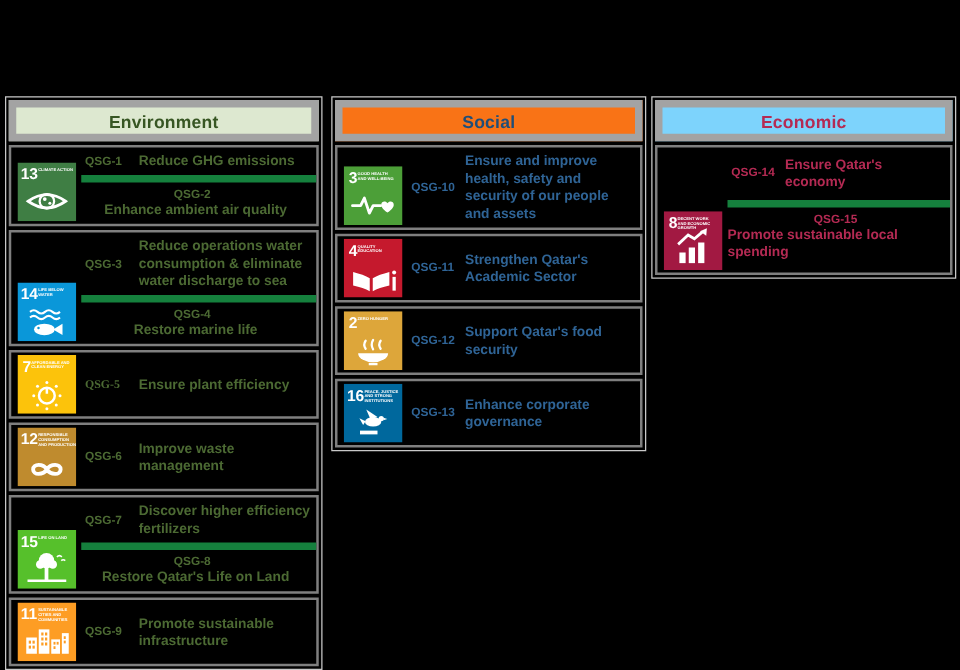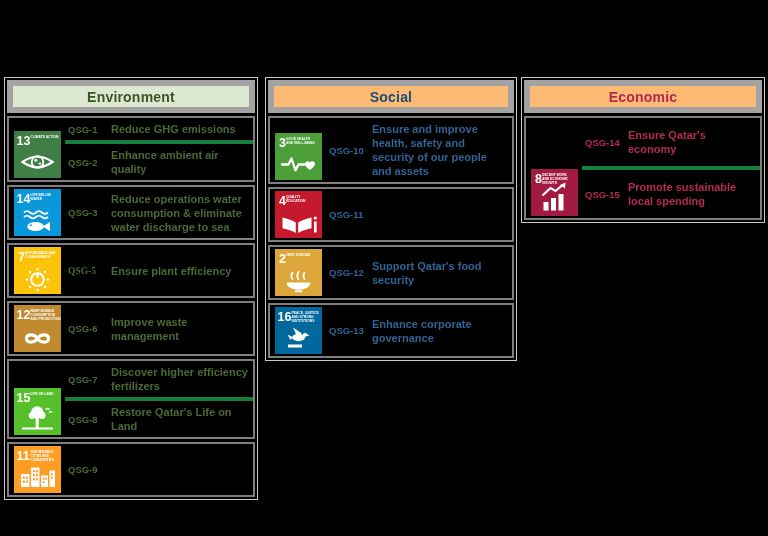--- a/index.html
+++ b/index.html
@@ -32,21 +32,21 @@
     background:#000;
   }
   #panel-economic .section{min-height:100px;}
   .icon-cell{
     width:56px;flex:none;
     display:flex;align-items:flex-end;justify-content:center;
     padding:2px 0;
   }
   .rows{flex:1;display:flex;flex-direction:column;min-width:0;}
   .row{flex:1 1 auto;display:flex;align-items:center;padding:4px 0;}
-  .row + .row{border-top:4px solid #15803d;}
+  .row + .row{border-top:6px solid #15803d;flex-direction:column;}
   .code{
     width:46px;flex:none;
     font-size:9.5px;font-weight:bold;
     padding-left:3px;box-sizing:border-box;
   }
   .desc{
     flex:1;
     font-size:11px;line-height:14px;font-weight:bold;
     padding-right:5px;
   }
@@ -97,20 +97,24 @@
               <polygon points="28.5,37.5 36,33 36,42" fill="#fff"></polygon>
               <circle cx="16.8" cy="36.3" r="1" fill="#0A97D9"></circle>
   </svg>
       </div>
     <div class="rows">
   <div class="row">
     <span class="code" style="color: rgb(76, 106, 51);">QSG-3</span>
     <span class="desc" style="color: rgb(76, 106, 51);">Reduce operations water consumption &amp; eliminate water discharge to sea</span>
   </div>
 
+  <div class="row">
+    <span class="code" style="color: rgb(76, 106, 51);">QSG-4</span>
+    <span class="desc" style="color: rgb(76, 106, 51);">Restore marine life</span>
+  </div>
 </div>
   </div>
 
   <div class="section">
     <div class="icon-cell">
         <svg class="sdg-icon" width="47" height="47" viewBox="0 0 47 47" xmlns="http://www.w3.org/2000/svg">
     <rect width="47" height="47" fill="#FCC30B"></rect>
     <text x="4" y="13.5" fill="#fff" font-size="12.5" font-weight="bold" font-family="Liberation Sans, sans-serif">7</text>
     <text fill="#fff" font-size="3.3" font-weight="bold" font-family="Liberation Sans, sans-serif"><tspan x="11" y="7">AFFORDABLE AND</tspan><tspan x="11" y="10.8">CLEAN ENERGY</tspan></text>
     <circle cx="23.5" cy="32.5" r="6.3" fill="none" stroke="#fff" stroke-width="2"></circle>
@@ -200,26 +204,27 @@
               <rect x="28.8" y="31.5" width="1.6" height="2.2" fill="#FD9D24"></rect>
           <rect x="31.3" y="31.5" width="1.6" height="2.2" fill="#FD9D24"></rect>
               <rect x="28.8" y="35" width="1.6" height="2.2" fill="#FD9D24"></rect>
               <rect x="37" y="27" width="1.6" height="2.2" fill="#FD9D24"></rect>
           <rect x="37" y="30.5" width="1.6" height="2.2" fill="#FD9D24"></rect>
   </svg>
       </div>
     <div class="rows">
   <div class="row">
     <span class="code" style="color: rgb(76, 106, 51);">QSG-9</span>
+    <span class="desc" style="color: rgb(76, 106, 51);">Promote sustainable infrastructure</span>
   </div>
 </div>
   </div>
 </div>
 <div class="panel" id="panel-social">
-  <div class="col-header" style="background: #fdba74; color: rgb(31, 78, 121);">
+  <div class="col-header" style="background: #f97316; color: rgb(31, 78, 121);">
     <span>Social</span>
   </div>
 
   <div class="section">
     <div class="icon-cell">
         <svg class="sdg-icon" width="47" height="47" viewBox="0 0 47 47" xmlns="http://www.w3.org/2000/svg">
     <rect width="47" height="47" fill="#4C9F38"></rect>
     <text x="4" y="13.5" fill="#fff" font-size="12.5" font-weight="bold" font-family="Liberation Sans, sans-serif">3</text>
     <text fill="#fff" font-size="3.3" font-weight="bold" font-family="Liberation Sans, sans-serif"><tspan x="11" y="7">GOOD HEALTH</tspan><tspan x="11" y="10.8">AND WELL-BEING</tspan></text>
     <polyline points="7,31.5 13.5,31.5 16.5,25.5 20.5,37.5 23.5,31.5 29.5,31.5" fill="none" stroke="#fff" stroke-width="2.3" stroke-linecap="round" stroke-linejoin="round"></polyline>
@@ -242,20 +247,21 @@
     <text fill="#fff" font-size="3.3" font-weight="bold" font-family="Liberation Sans, sans-serif"><tspan x="11" y="7">QUALITY</tspan><tspan x="11" y="10.8">EDUCATION</tspan></text>
     <path d="M7.5 26.5 C13 28 17.5 29.3 20.8 31.5 L20.8 42 C17.5 39.8 13 38.6 7.5 37.3 Z" fill="#fff"></path>
               <path d="M36.5 26.5 C31 28 26.5 29.3 23.2 31.5 L23.2 42 C26.5 39.8 31 38.6 36.5 37.3 Z" fill="#fff"></path>
               <rect x="39" y="30.5" width="2.6" height="11" fill="#fff"></rect>
               <circle cx="40.3" cy="27" r="1.6" fill="#fff"></circle>
   </svg>
       </div>
     <div class="rows">
   <div class="row">
     <span class="code" style="color: rgb(47, 100, 150);">QSG-11</span>
+    <span class="desc" style="color: rgb(47, 100, 150);">Strengthen Qatar's Academic Sector</span>
   </div>
 </div>
   </div>
 
   <div class="section">
     <div class="icon-cell">
         <svg class="sdg-icon" width="47" height="47" viewBox="0 0 47 47" xmlns="http://www.w3.org/2000/svg">
     <rect width="47" height="47" fill="#DDA63A"></rect>
     <text x="4" y="13.5" fill="#fff" font-size="12.5" font-weight="bold" font-family="Liberation Sans, sans-serif">2</text>
     <text fill="#fff" font-size="3.3" font-weight="bold" font-family="Liberation Sans, sans-serif"><tspan x="11" y="7">ZERO HUNGER</tspan></text>
@@ -288,21 +294,21 @@
       </div>
     <div class="rows">
   <div class="row">
     <span class="code" style="color: rgb(47, 100, 150);">QSG-13</span>
     <span class="desc" style="color: rgb(47, 100, 150);">Enhance corporate governance</span>
   </div>
 </div>
   </div>
 </div>
 <div class="panel" id="panel-economic">
-  <div class="col-header" style="background: #fdba74; color: rgb(180, 42, 83);">
+  <div class="col-header" style="background: #7dd3fc; color: rgb(180, 42, 83);">
     <span>Economic</span>
   </div>
 
   <div class="section">
     <div class="icon-cell">
         <svg class="sdg-icon" width="47" height="47" viewBox="0 0 47 47" xmlns="http://www.w3.org/2000/svg">
     <rect width="47" height="47" fill="#A21942"></rect>
     <text x="4" y="13.5" fill="#fff" font-size="12.5" font-weight="bold" font-family="Liberation Sans, sans-serif">8</text>
     <text fill="#fff" font-size="3.3" font-weight="bold" font-family="Liberation Sans, sans-serif"><tspan x="11" y="7">DECENT WORK</tspan><tspan x="11" y="10.8">AND ECONOMIC</tspan><tspan x="11" y="14.6">GROWTH</tspan></text>
     <polyline points="11.5,26.5 19.5,19 24.5,22 31,16.5" fill="none" stroke="#fff" stroke-width="2.2"></polyline>

